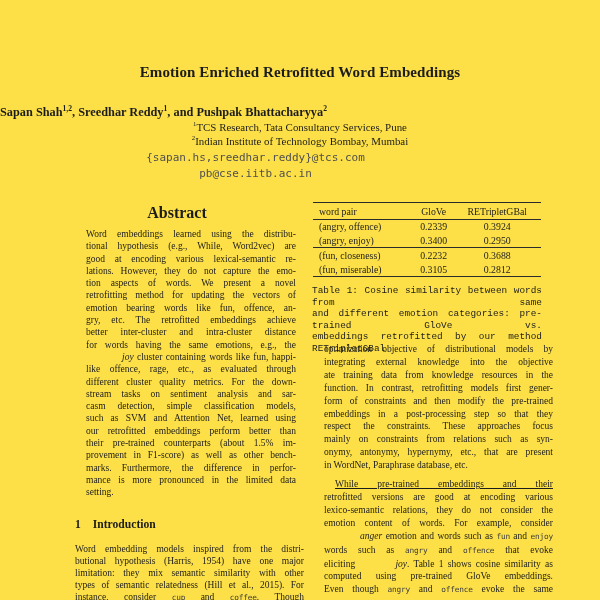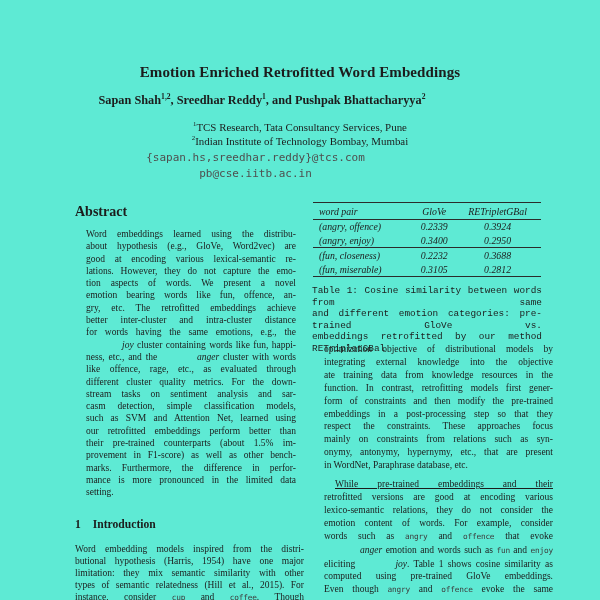--- a/index.html
+++ b/index.html
@@ -1,45 +1,45 @@
 <!DOCTYPE html>
 <html><head>
 <meta charset="utf-8">
 <style>
   html,body{margin:0;padding:0;}
   body{
     width:600px;height:600px;overflow:hidden;background:#ffffff;
     font-family:"Liberation Serif",serif;color:#1c1c1c;
   }
-  .page{position:relative;width:600px;height:600px;background:#5eead4;}
+  .page{position:relative;width:600px;height:600px;background:#fde047;}
   .abs{position:absolute;}
 
   
   .title{left:0;top:64px;width:600px;text-align:center;font-size:15px;font-weight:700;letter-spacing:.1px;}
-  .authors{left:0;top:93px;width:524px;text-align:center;font-size:12.3px;font-weight:700;}
+  .authors{left:0;top:105px;width:524px;font-size:12.3px;font-weight:700;}
   sup{font-size:.62em;line-height:0;}
   .affils{left:0;top:121px;width:600px;font-size:10.9px;line-height:13.8px;}
   .emails{left:0;top:150px;width:511px;font-family:"DejaVu Sans Mono",monospace;
           font-size:11px;line-height:15.6px;color:#4f4f4f;}
 
   
   .line{text-align:justify;text-align-last:justify;overflow:hidden;}
   .line.last{text-align-last:left;}
   .line.indent{padding-left:11px;text-decoration:underline;}
   .line.center{text-align:center;text-align-last:center;}
 
   
-  .abs-head{left:75px;top:204px;width:228px;font-weight:700;font-size:14px;}
+  .abs-head{left:63px;top:204px;width:228px;text-align:center;font-weight:700;font-size:16px;}
   .abstract{left:86px;top:228px;width:210px;font-size:9.5px;line-height:12.3px;}
   .sec-head{left:75px;top:518px;width:228px;font-size:11.6px;font-weight:700;}
   .sec-head .num{margin-right:12px;}
   .intro{left:75px;top:543px;width:229px;font-size:9.5px;line-height:12.1px;}
 
   
-  .rtable{left:313px;top:202px;width:228px;font-style:italic;}
+  .rtable{left:313px;top:202px;width:228px;}
   table{border-collapse:collapse;width:100%;font-size:9.8px;}
   thead th{font-weight:normal;border-top:1.3px solid #2b2b2b;border-bottom:1.3px solid #2b2b2b;padding:2.5px 0 2px;}
   td{padding:1.8px 0 1.2px;}
   .c0{text-align:left;padding-left:6px;}
   .c1,.c2{text-align:center;}
   tr.group-start td{border-top:1.3px solid #2b2b2b;}
   tbody tr:last-child td{border-bottom:1.3px solid #2b2b2b;margin-top:16px;}
   .caption{left:312px;top:285px;width:230px;font-size:9.4px;line-height:11.6px;font-family:Liberation Mono, monospace;}
   .rbody{left:324px;top:343px;width:229px;font-size:9.5px;line-height:12.9px;}
   .para2{margin-top:6px;}
@@ -64,30 +64,30 @@
 
   <div class="abs emails">
       <div class="line center">{sapan.hs,sreedhar.reddy}@tcs.com</div>
       <div class="line center">pb@cse.iitb.ac.in</div>
     </div>
 
   <div class="abs abs-head">Abstract</div>
 
   <div class="abs abstract">
       <div class="line">Word embeddings learned using the distribu-</div>
-      <div class="line">about hypothesis (e.g., GloVe, Word2vec) are</div>
+      <div class="line">tional hypothesis (e.g., While, Word2vec) are</div>
       <div class="line">good at encoding various lexical-semantic re-</div>
       <div class="line">lations. However, they do not capture the emo-</div>
       <div class="line">tion aspects of words. We present a novel</div>
+      <div class="line">retrofitting method for updating the vectors of</div>
       <div class="line">emotion bearing words like fun, offence, an-</div>
       <div class="line">gry, etc. The retrofitted embeddings achieve</div>
       <div class="line">better inter-cluster and intra-cluster distance</div>
       <div class="line">for words having the same emotions, e.g., the</div>
       <div class="line"><em>joy</em> cluster containing words like fun, happi-</div>
-      <div class="line">ness, etc., and the <em>anger</em> cluster with words</div>
       <div class="line">like offence, rage, etc., as evaluated through</div>
       <div class="line">different cluster quality metrics. For the down-</div>
       <div class="line">stream tasks on sentiment analysis and sar-</div>
       <div class="line">casm detection, simple classification models,</div>
       <div class="line">such as SVM and Attention Net, learned using</div>
       <div class="line">our retrofitted embeddings perform better than</div>
       <div class="line">their pre-trained counterparts (about 1.5% im-</div>
       <div class="line">provement in F1-score) as well as other bench-</div>
       <div class="line">marks. Furthermore, the difference in perfor-</div>
       <div class="line">mance is more pronounced in the limited data</div>
@@ -157,21 +157,21 @@
         <div class="line">respect the constraints. These approaches focus</div>
         <div class="line">mainly on constraints from relations such as syn-</div>
         <div class="line">onymy, antonymy, hypernymy, etc., that are present</div>
         <div class="line last">in WordNet, Paraphrase database, etc.</div>
       </div>
     <div class="para2">
         <div class="line indent">While pre-trained embeddings and their</div>
         <div class="line">retrofitted versions are good at encoding various</div>
         <div class="line">lexico-semantic relations, they do not consider the</div>
         <div class="line">emotion content of words. For example, consider</div>
+        <div class="line"><em>anger</em> emotion and words such as <span class="tt">fun</span> and <span class="tt">enjoy</span></div>
         <div class="line">words such as <span class="tt">angry</span> and <span class="tt">offence</span> that evoke</div>
-        <div class="line"><em>anger</em> emotion and words such as <span class="tt">fun</span> and <span class="tt">enjoy</span></div>
         <div class="line">eliciting <em>joy</em>. Table 1 shows cosine similarity as</div>
         <div class="line">computed using pre-trained GloVe embeddings.</div>
         <div class="line">Even though <span class="tt">angry</span> and <span class="tt">offence</span> evoke the same</div>
       </div>
   </div>
 
 </div>
 
 </body></html>

